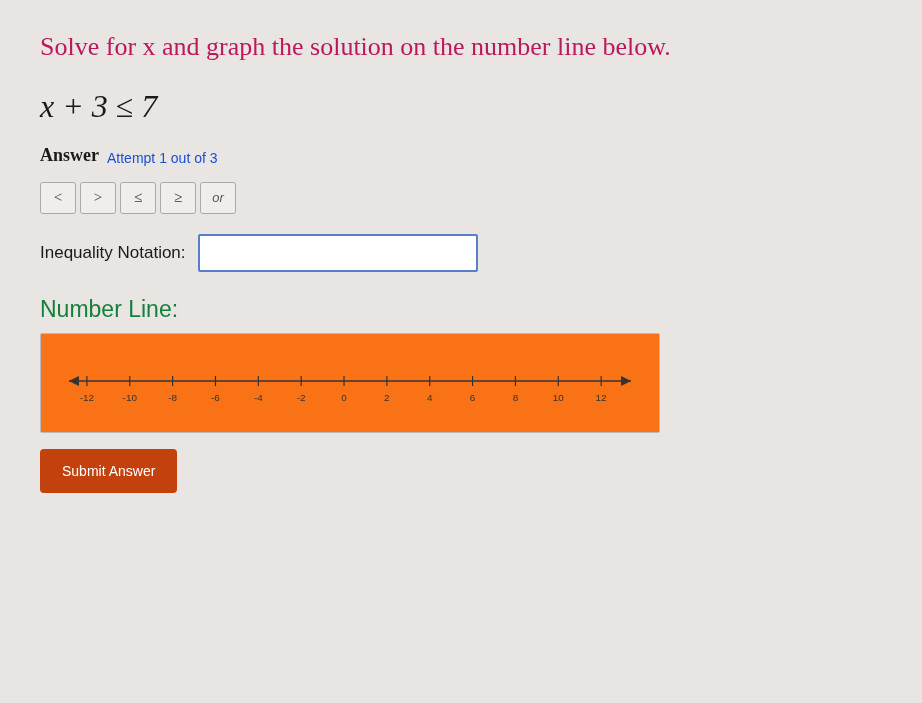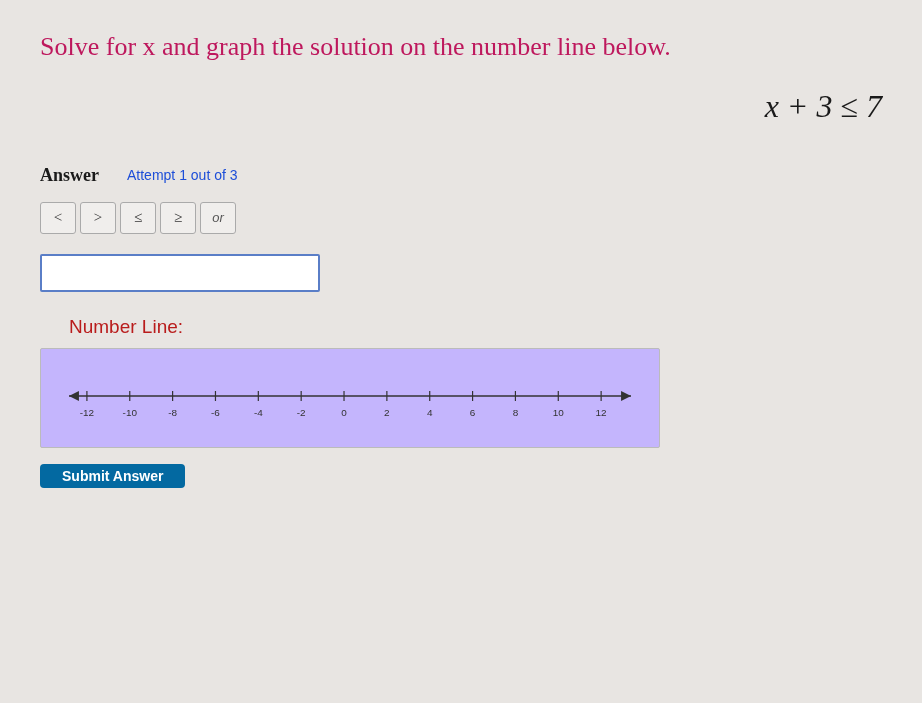--- a/index.html
+++ b/index.html
@@ -22,36 +22,36 @@
 
     .main-instruction {
       font-size: 26px;
       font-weight: normal;
       color: #be185d;
       margin-bottom: 24px;
       line-height: 1.3;
     }
 
     .equation-display {
-      text-align: right;
+      text-align: left;
       font-size: 32px;
       font-style: italic;
       color: #1a1a1a;
-      margin-bottom: 40px;
+      margin-bottom: 20px;
       font-weight: 500;
     }
 
     .answer-section {
       margin-bottom: 18px;
     }
 
     .answer-header {
       display: flex;
-      align-items: center;
-      gap: 28px;
+      align-items: flex-end;
+      gap: 8px;
       margin-bottom: 16px;
     }
 
     .answer-label {
       font-size: 18px;
       font-weight: bold;
       color: #1a1a1a;
     }
 
     .attempt-text {
@@ -111,55 +111,54 @@
       outline: none;
       font-size: 16px;
       padding: 0 8px;
     }
 
     .number-line-section {
       margin-bottom: 20px;
     }
 
     .number-line-label {
-      font-size: 19px;
-      color: #b91c1c;
+      font-size: 23px;
+      color: #15803d;
       font-family: Arial, sans-serif;
       margin-bottom: 10px;
-      margin-left: 29px;
     }
 
     .number-line-box {
-      background: #c4b5fd;
+      background: #f97316;
       border: 1px solid #bbb;
       border-radius: 2px;
       width: 620px;
       height: 100px;
       position: relative;
       display: flex;
       align-items: center;
       padding: 0 20px;
       margin-bottom: 16px;
     }
 
     .number-line-svg {
       width: 100%;
       height: 60px;
     }
 
     .submit-btn {
-      background-color: #0369a1;
+      background-color: #c2410c;
       color: white;
       border: none;
       border-radius: 4px;
-      padding: 4px 22px;
+      padding: 14px 22px;
       font-size: 14px;
       font-family: Arial, sans-serif;
       cursor: pointer;
-      font-weight: 700;
+      font-weight: 400;
     }
   </style>
 </head>
 <body>
 
 <div class="page-container">
 
   <h1 class="main-instruction">Solve for x and graph the solution on the number line below.</h1>
 
   <div class="equation-display">x + 3 ≤ 7</div>
@@ -173,20 +172,21 @@
 
     <div class="symbol-buttons">
       <button class="symbol-btn">&lt;</button>
       <button class="symbol-btn">&gt;</button>
       <button class="symbol-btn">≤</button>
       <button class="symbol-btn">≥</button>
       <button class="symbol-btn or-btn">or</button>
     </div>
 
     <div class="inequality-row">
+      <span class="inequality-label">Inequality Notation:</span>
       <input class="inequality-input" type="text" value="" style="">
     </div>
 
     <div class="number-line-section">
       <div class="number-line-label">Number Line:</div>
 
       <div class="number-line-box">
         <svg class="number-line-svg" viewBox="0 0 580 60" xmlns="http://www.w3.org/2000/svg">
 
           <line x1="8" y1="28" x2="572" y2="28" stroke="#333" stroke-width="1.5"></line>

